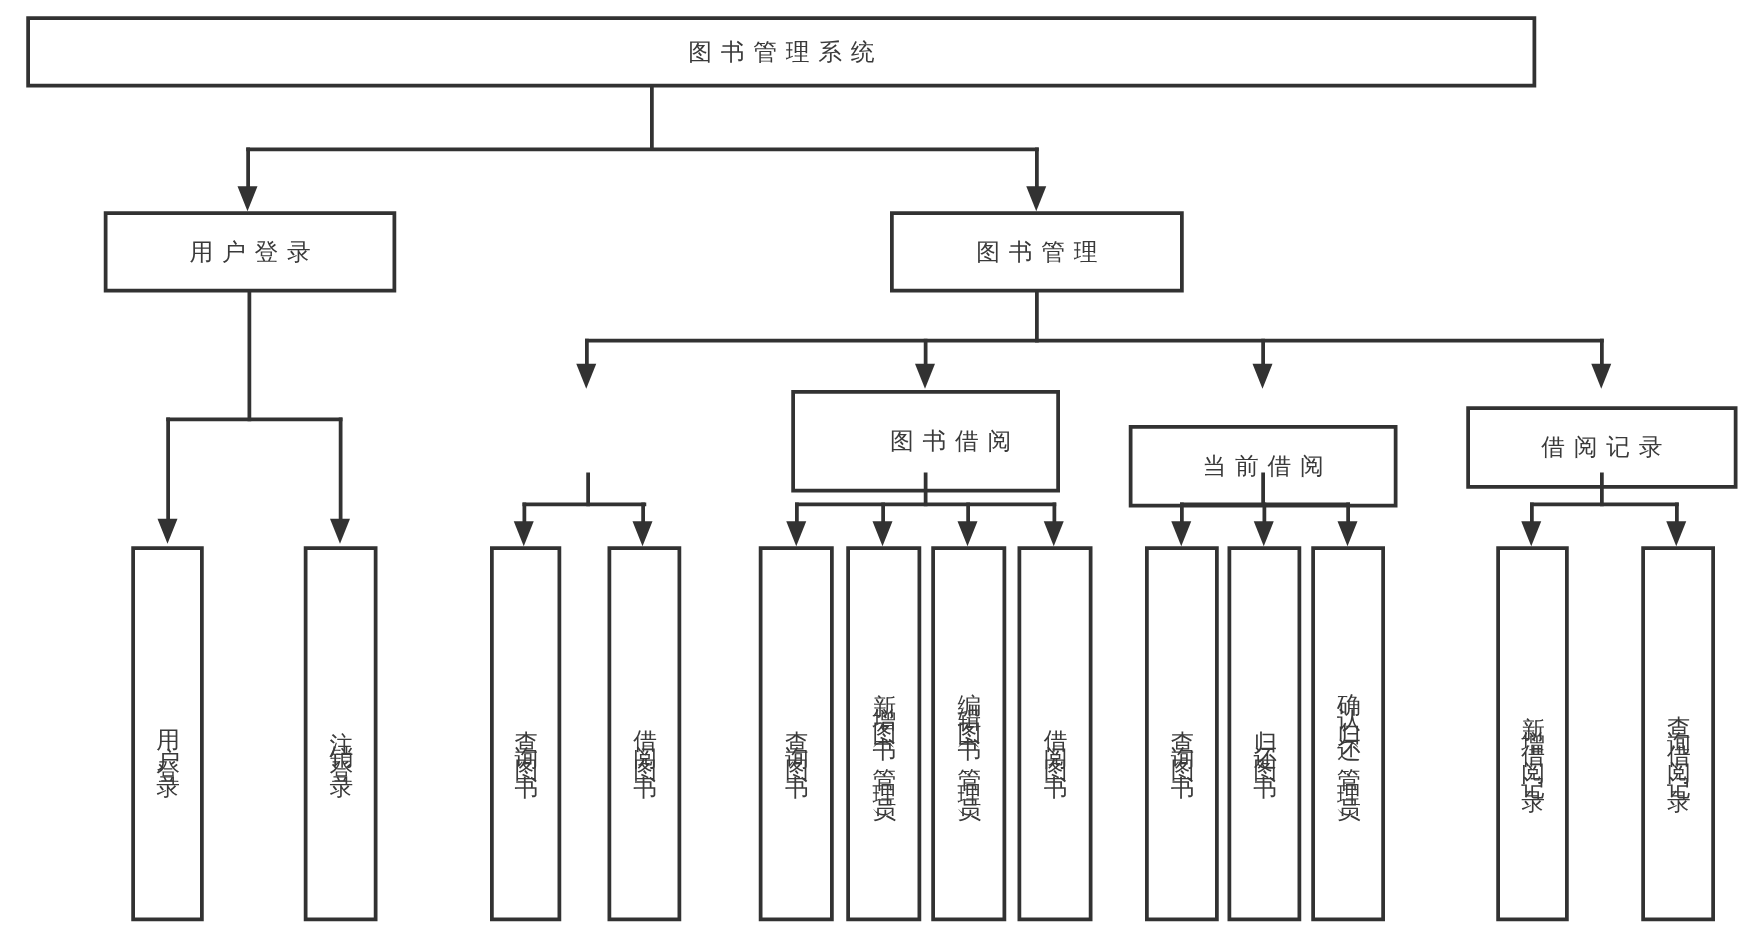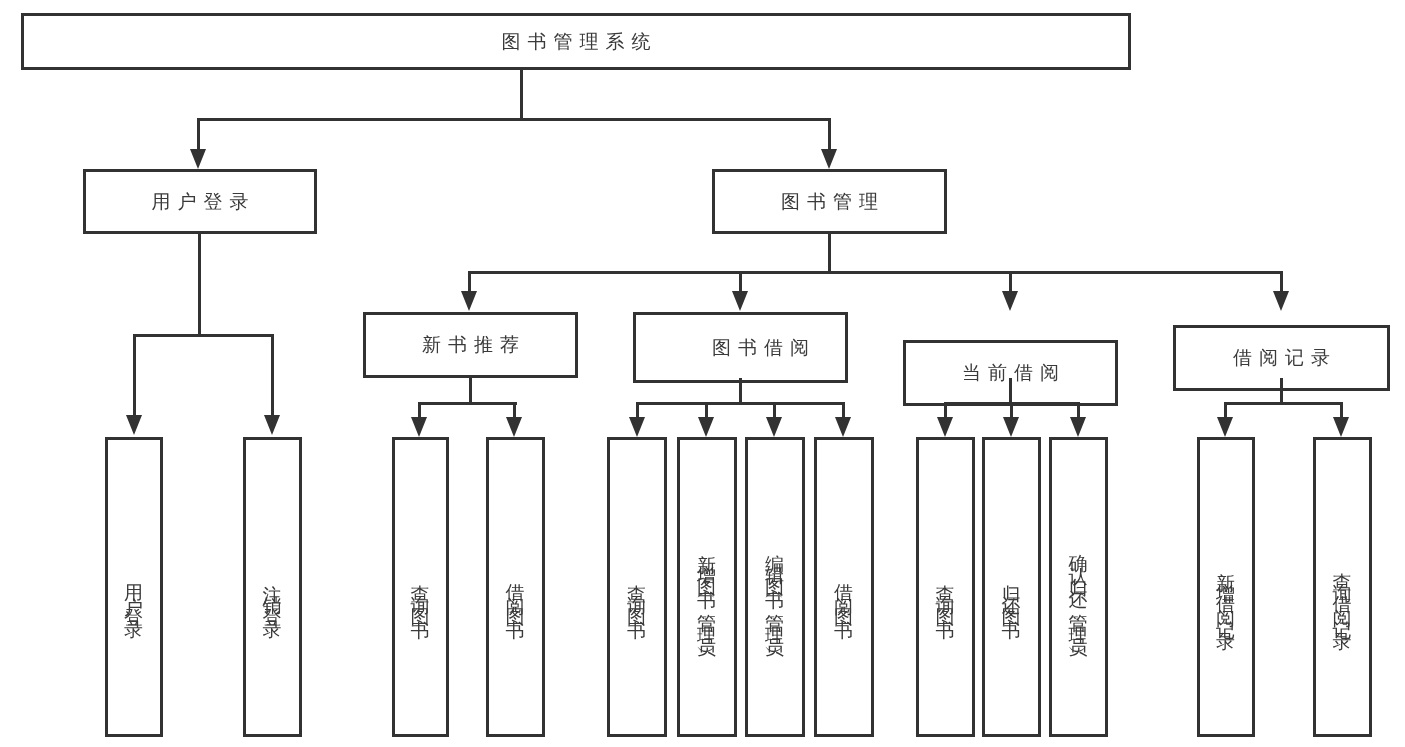--- a/index.html
+++ b/index.html
@@ -17,27 +17,27 @@
   .vbox{
     position:absolute;box-sizing:border-box;background:#ffffff;
     border:3px solid #323232;display:flex;align-items:center;justify-content:center;
     top:437px;height:300px;font-size:19px;
   }
   .vbox .vlbl{writing-mode:vertical-rl;text-orientation:mixed;letter-spacing:12px;padding-top:12px;line-height:1;}
   
   .ln{position:absolute;background:#323232;}
   .tri{position:absolute;width:0;height:0;border-left:8px solid transparent;border-right:8px solid transparent;border-top:20px solid #323232;}
   
-  #b-root{left:21px;top:13px;width:1110px;height:57px;}
+  #b-root{left:21px;top:13px;width:1208px;height:57px;}
   
   #b-user{left:83px;top:169px;width:234px;height:65px;}
   #b-mgmt{left:712px;top:169px;width:235px;height:65px;font-family:Liberation Serif, serif;}
   
   #b-nb{left:363px;top:312px;width:215px;height:66px;}
-  #b-bb{left:633px;top:312px;width:215px;height:71px;padding-left:40px;}
+  #b-bb{left:633px;top:312px;width:215px;height:82px;padding-left:40px;}
   #b-cb{left:903px;top:312px;width:215px;height:66px;margin-top:28px;}
   #b-br{left:1173px;top:325px;width:217px;height:66px;}
   
   #v-login{left:105px;width:58px;}
   #v-logout{left:243px;width:59px;}
   #v-nbq{left:392px;width:57px;}
   #v-nbb{left:486px;width:59px;}
   #v-bbq{left:607px;width:60px;}
   #v-bba{left:677px;width:60px;}
   #v-bbe{left:745px;width:60px;}
@@ -118,23 +118,20 @@
     <span class="lbl">图书管理系统</span>
   </div>
 
   <div class="box" id="b-user">
     <span class="lbl">用户登录</span>
   </div>
   <div class="box" id="b-mgmt">
     <span class="lbl">图书管理</span>
   </div>
 
-  <div class="box" id="b-nb">
-    <span class="lbl">新书推荐</span>
-  </div>
   <div class="box" id="b-bb">
     <span class="lbl">图书借阅</span>
   </div>
   <div class="box" id="b-cb">
     <span class="lbl">当前借阅</span>
   </div>
   <div class="box" id="b-br">
     <span class="lbl">借阅记录</span>
   </div>
 

